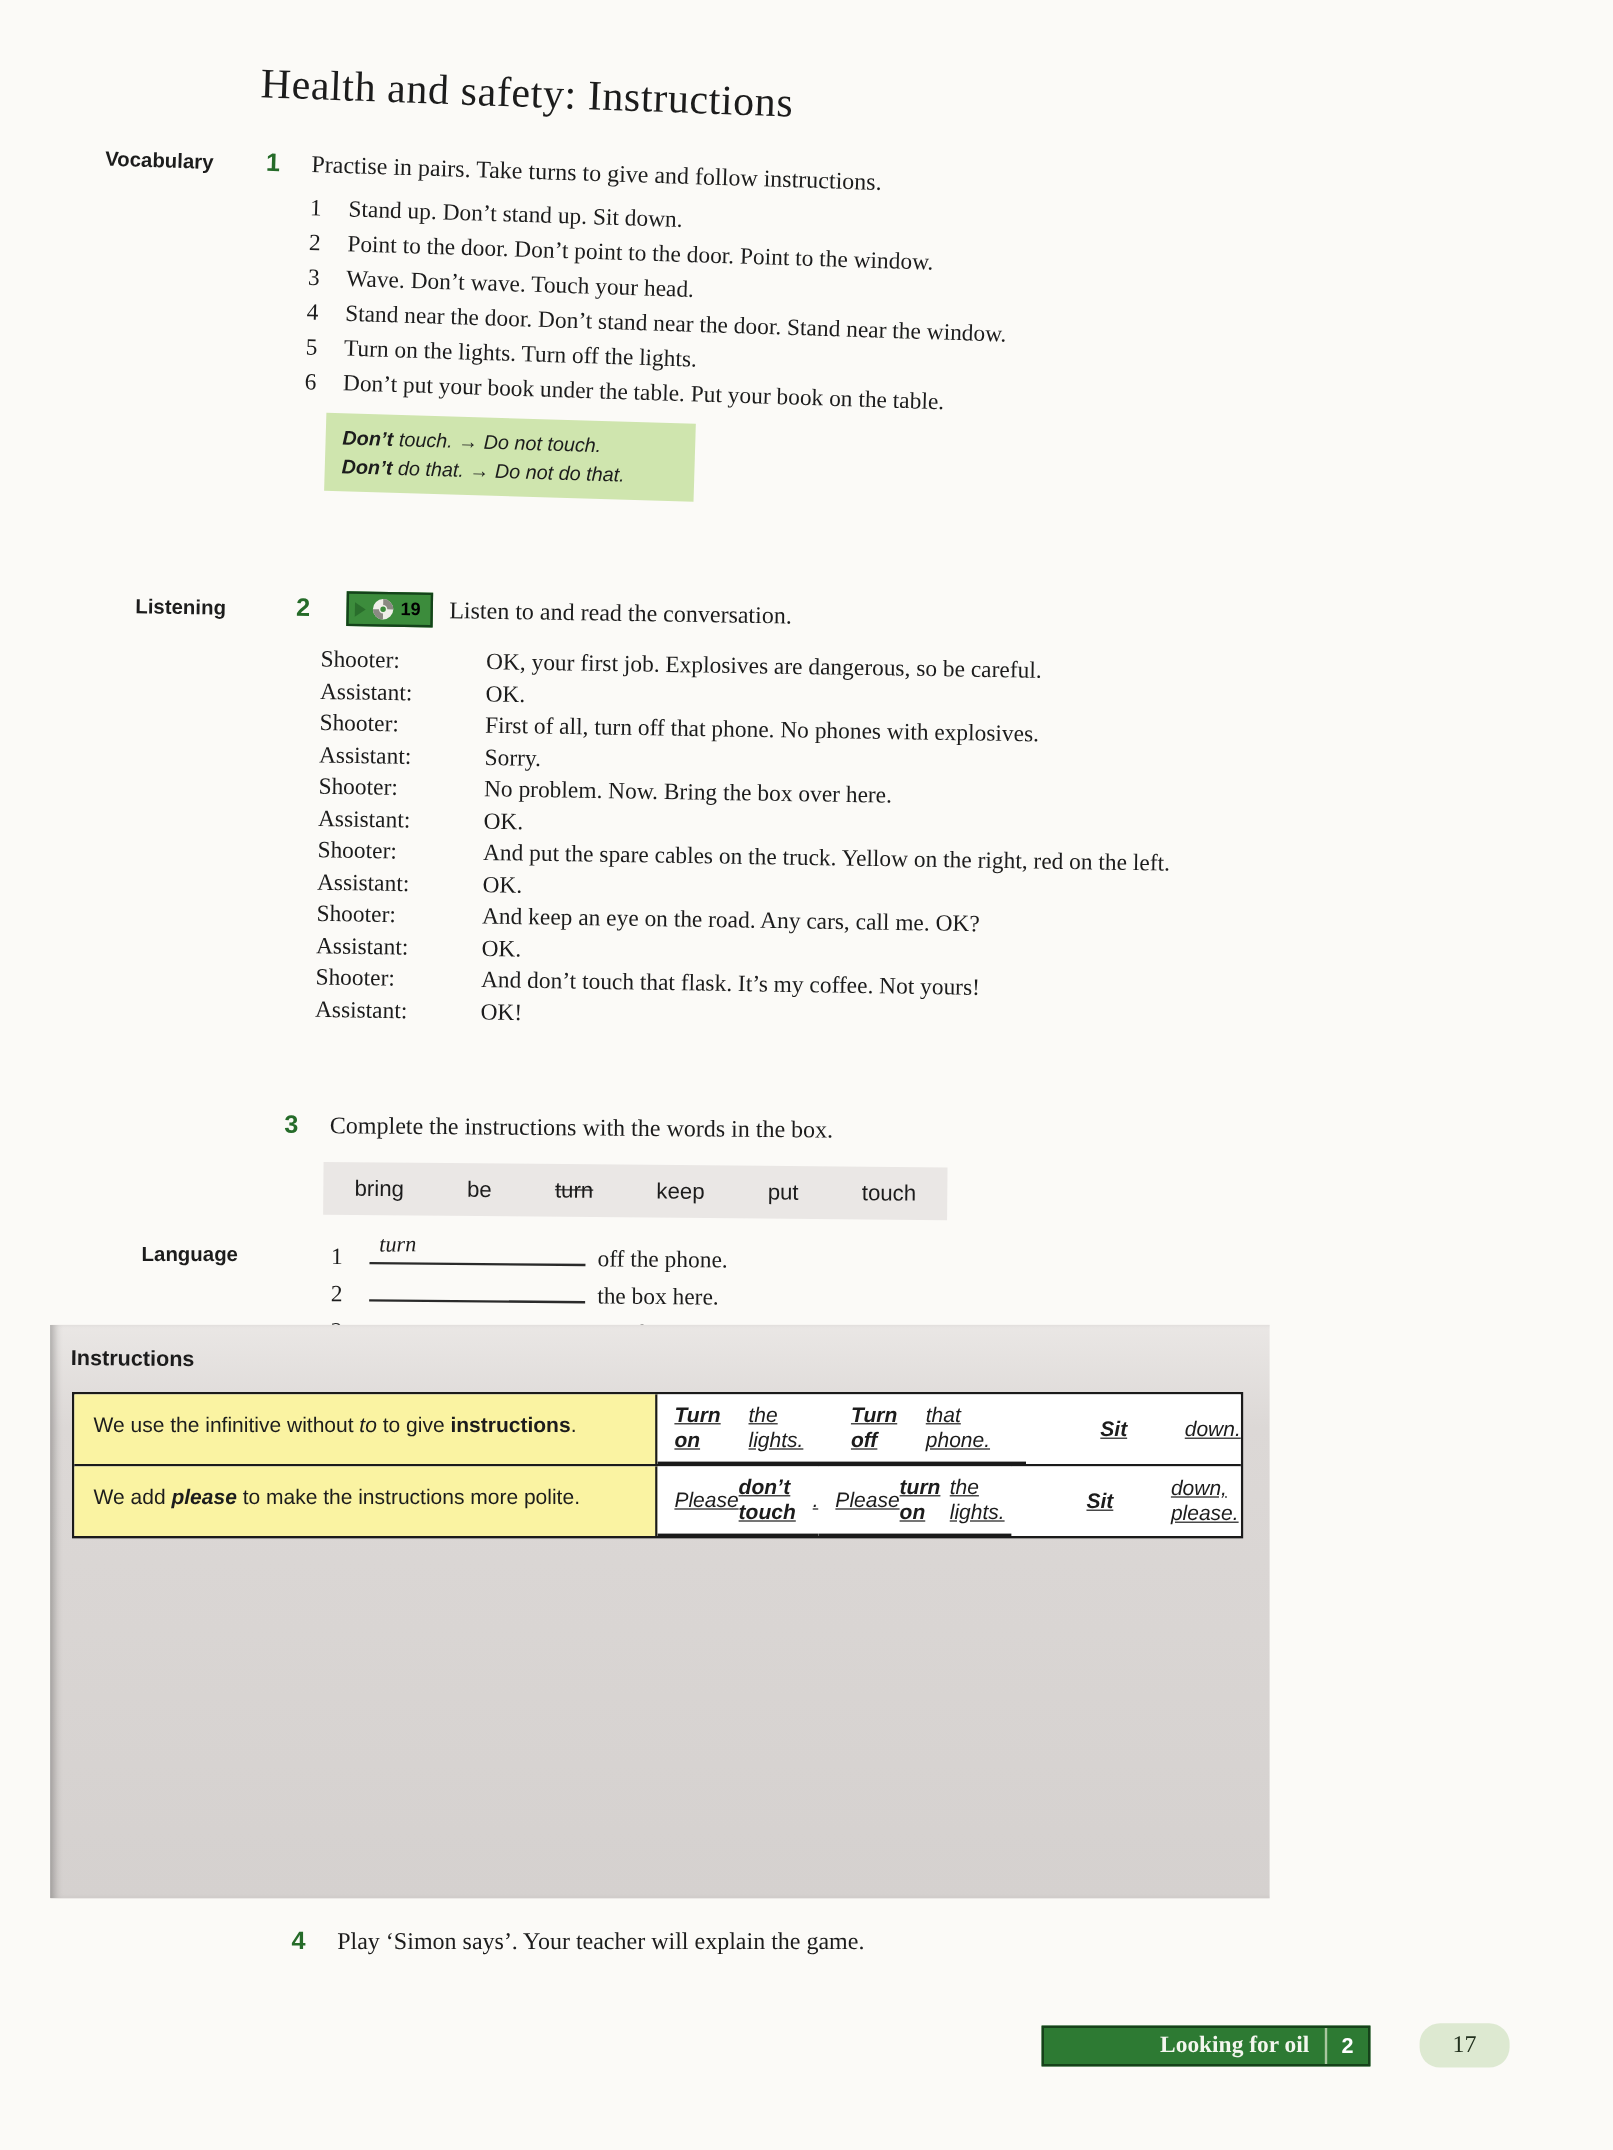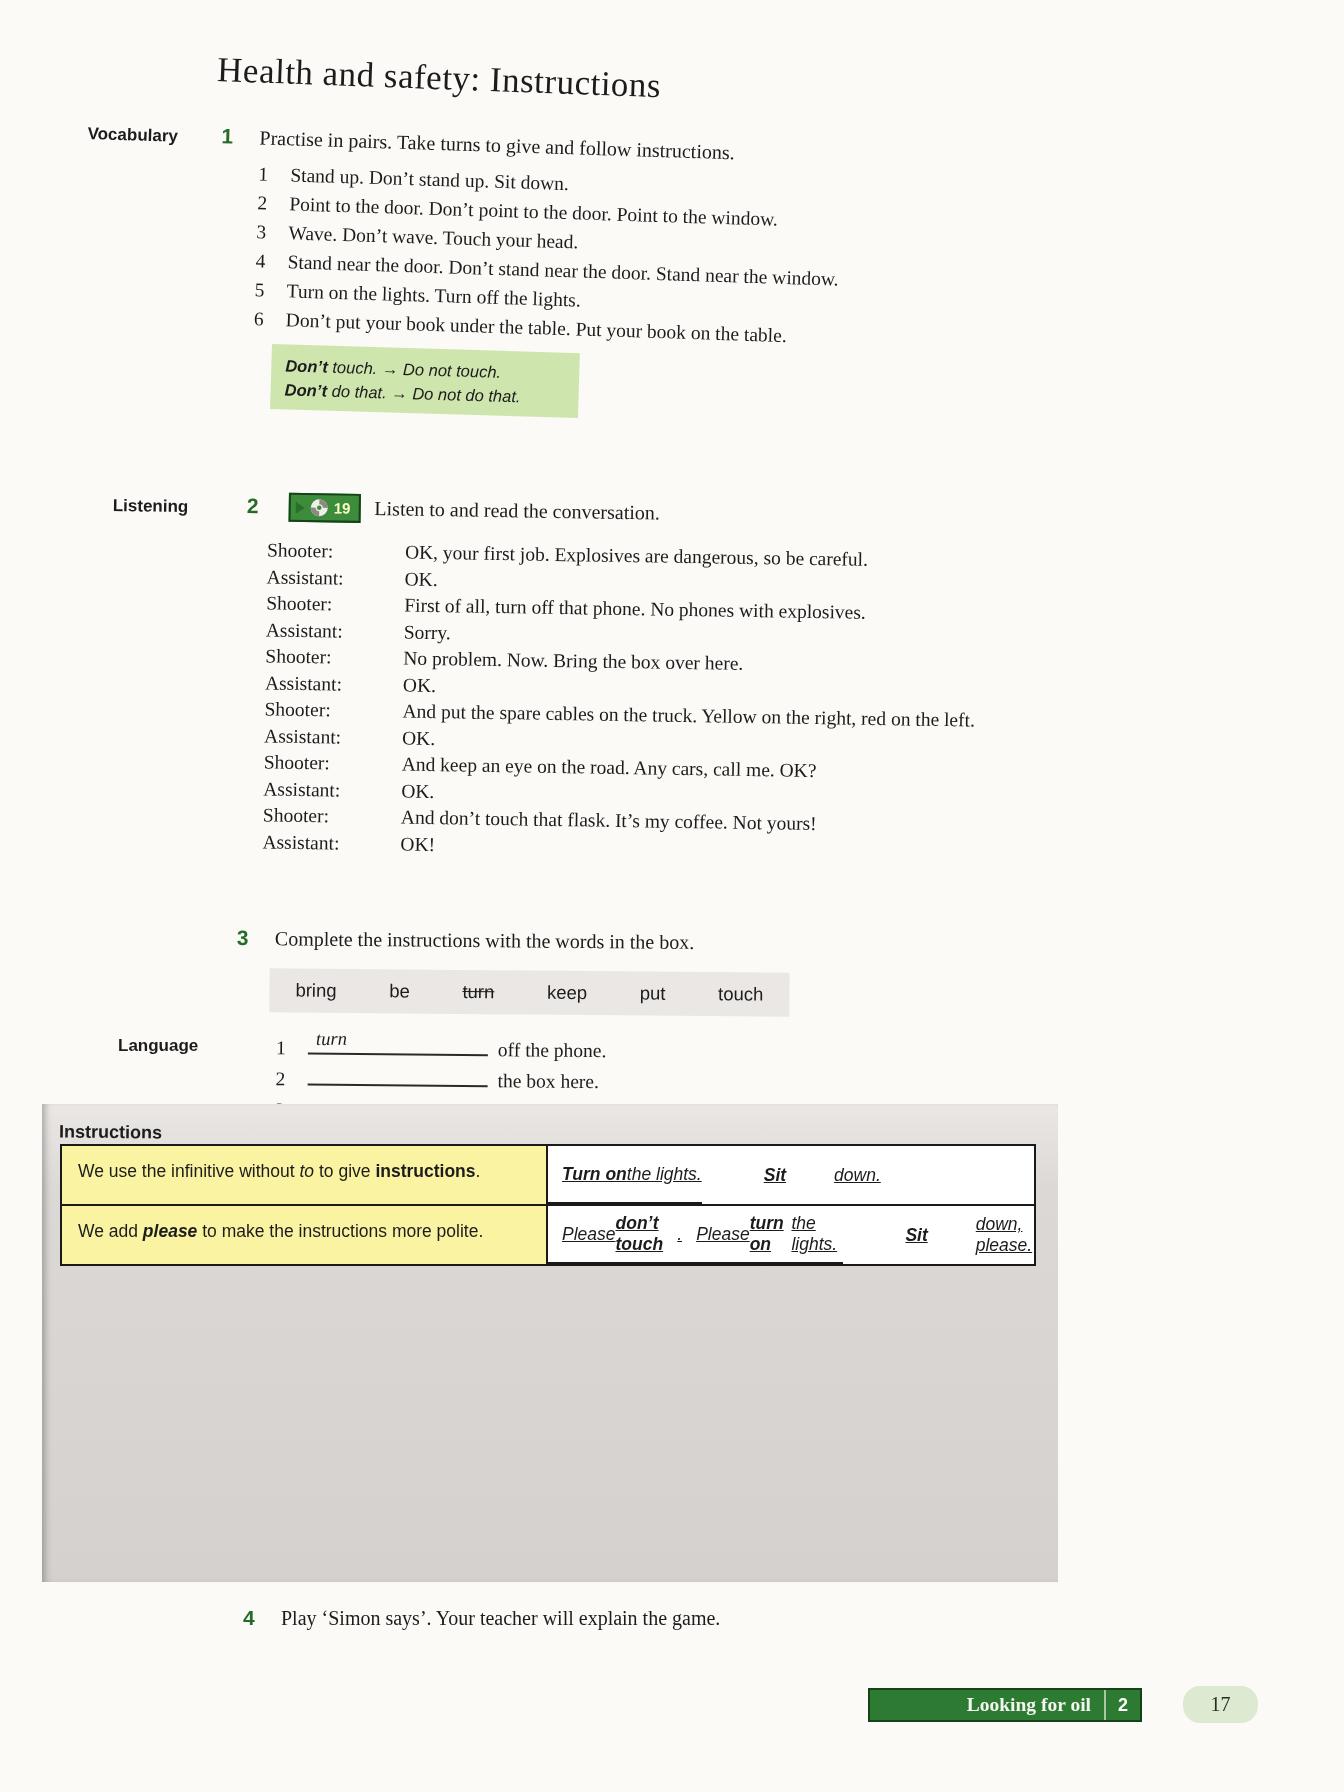--- a/index.html
+++ b/index.html
@@ -61,21 +61,21 @@
     display:inline-flex;align-items:center;gap:5px;
     background:#3c8c3c;border:2px solid #14431a;
     height:25px;padding:0 8px 0 5px;margin:0 4px;
     vertical-align:middle;flex:none;
   }
   .play-tri{
     width:0;height:0;border-left:9px solid #2a6e2c;
     border-top:6px solid transparent;border-bottom:6px solid transparent;
   }
   .badge-num{
-    color:#fef9c3;font-family:"Liberation Sans", sans-serif;
+    color:#000000;font-family:"Liberation Sans", sans-serif;
     font-weight:bold;font-size:15px;
   }
   .listen-instruction{font-size:20px;margin-left:10px;white-space:nowrap;}
   #dialogue{margin:16px 0 0 155px;font-size:19.5px;line-height:26.5px;}
   .drow{display:flex;}
   .d-speaker{width:138px;flex:none;}
   .d-line{width:640px;}
 
   
   #ex3{
@@ -110,21 +110,21 @@
     position:absolute;left:42px;top:1104px;width:1016px;height:478px;
     background:linear-gradient(#eae7e5 0%,#dcd8d6 18%,#d5d1cf 100%);
     box-shadow:inset 7px 0 7px -4px rgba(0,0,0,.28);
   }
   #lang-title{
     position:absolute;left:17px;top:18px;
     font-size:18px;font-weight:bold;
     transform:rotate(.6deg);
   }
   #gram-table{
-    position:absolute;left:18px;top:40px;width:972px;
+    position:absolute;left:18px;top:56px;width:972px;
     border:2px solid #1a1a1a;background:#fff;
   }
   .lrow{display:flex;border-bottom:2.5px solid #1a1a1a;}
   .lrow:last-child{border-bottom:none;}
   .rule-cell{
     width:486px;flex:none;box-sizing:border-box;
     background:#faf3a2;border-right:2px solid #1a1a1a;
     padding:15px 16px;
     font-family:"Liberation Sans", sans-serif;font-size:17.5px;
   }
@@ -341,20 +341,25 @@
         <span>We use the infinitive without </span><i>to</i><span> to give </span><b>instructions</b><span>.</span>
       </div>
       <div class="examples">
         <div class="ex-cell">
             <span></span>
             <b>Turn on</b>
             <span> the lights.</span>
           </div>
         <div class="ex-cell">
             <span></span>
+            <b>Turn off</b>
+            <span> that phone.</span>
+          </div>
+        <div class="ex-cell">
+            <span></span>
             <b>Sit</b>
             <span> down.</span>
           </div>
       </div>
     </div>
     <div class="lrow">
       <div class="rule-cell">
         <span>We add </span><b><i>please</i></b><span> to make the instructions more polite.</span>
       </div>
       <div class="examples">

